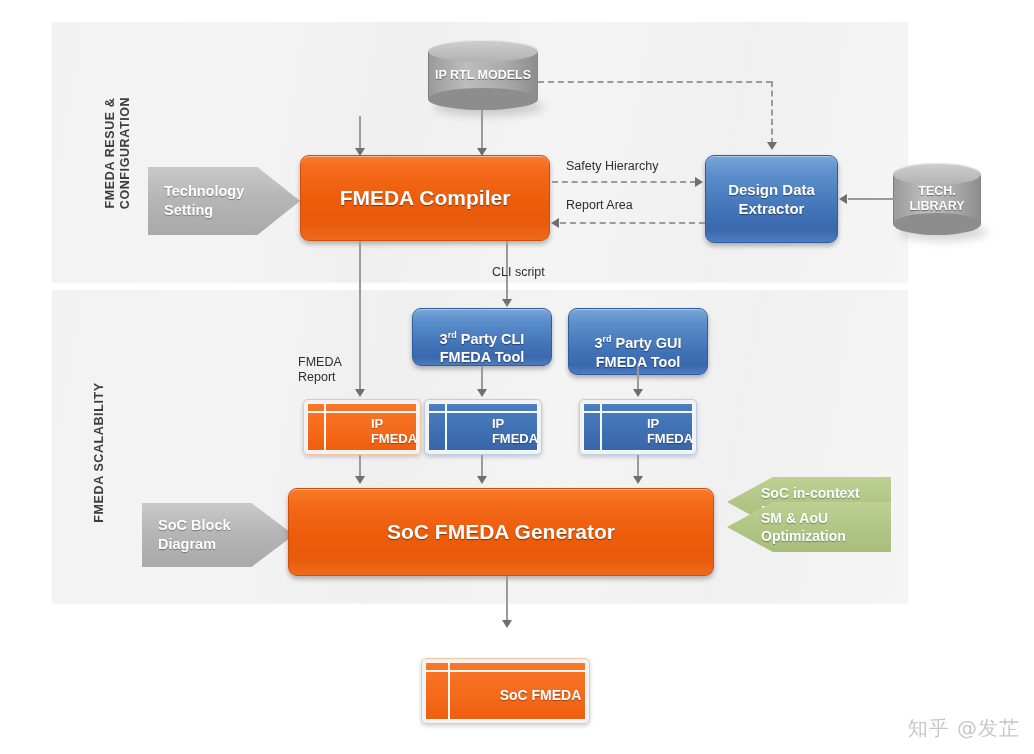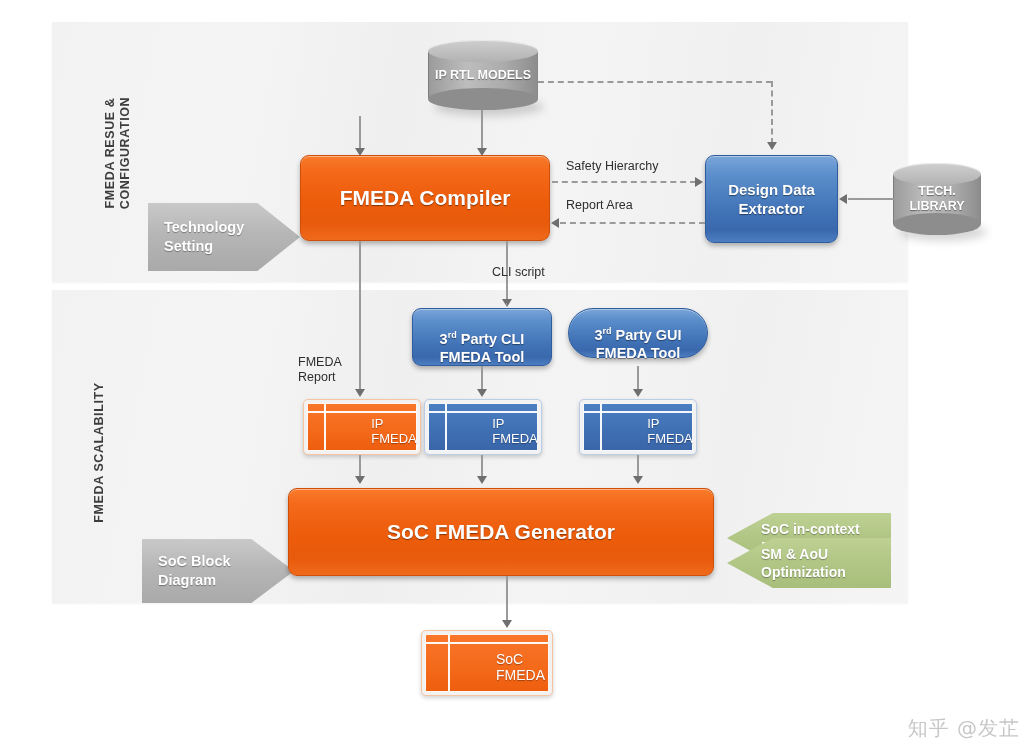--- a/index.html
+++ b/index.html
@@ -88,21 +88,20 @@
     background:rgba(0,0,0,.16);filter:blur(4px);z-index:0;
   }
 
   
   .chev{
     position:absolute;
     display:flex;align-items:center;justify-content:flex-start;
     color:#ffffff;font-weight:bold;font-size:14.5px;line-height:19px;
     text-shadow:0 1px 1px rgba(0,0,0,.35);
     box-sizing:border-box;
-    margin-top:36px;
   }
   .chev.right{
     background:linear-gradient(180deg,#c9c9c9 0%,#b6b6b6 45%,#a9a9a9 100%);
     clip-path:polygon(0 0, 72% 0, 100% 50%, 72% 100%, 0 100%);
     padding-left:16px;
     filter:drop-shadow(1px 2px 2px rgba(0,0,0,.18));
   }
   .chev.left{
     background:linear-gradient(180deg,#bed194 0%,#b2c786 45%,#a8be7b 100%);
     clip-path:polygon(28% 0, 100% 0, 100% 100%, 28% 100%, 0 50%);
@@ -118,21 +117,21 @@
   }
   .sheet .inner{
     position:relative;width:100%;height:100%;box-sizing:border-box;
     border:1px solid rgba(255,255,255,.95);
   }
   .sheet .hdr{position:absolute;left:0;right:0;top:0;height:7px;border-bottom:2px solid rgba(255,255,255,.95);}
   .sheet .colbar{position:absolute;left:0;top:0;bottom:0;width:16px;border-right:2px solid rgba(255,255,255,.95);}
   .sheet .lbl{
     position:absolute;left:16px;right:0;top:7px;bottom:0;
     display:flex;align-items:center;justify-content:center;
-    color:#fff;font-weight:normal;font-size:13px;
+    color:#fff;font-weight:bold;font-size:13px;
     text-shadow:0 1px 1px rgba(0,0,0,.35);
     padding-left:48px;
   }
   .sheet.orange{background:#f2f2f2;border:1px solid #f7c4a2;border-radius:5px;
     box-shadow:0 2px 4px rgba(0,0,0,.18);}
   .sheet.orange .inner{background:linear-gradient(180deg,#f9762a 0%,#f4691a 60%,#ee5e0e 100%);}
   .sheet.blue{background:#f2f2f2;border:1px solid #b9cde8;border-radius:5px;
     box-shadow:0 2px 4px rgba(0,0,0,.18);}
   .sheet.blue .inner{background:linear-gradient(180deg,#4a7fc1 0%,#3f6fb3 60%,#3a66a9 100%);}
 
@@ -249,21 +248,21 @@
 
   <div class="line h" style="left:506px;top:303px;width:1px;"></div>
 
   <div class="proc blue" style="left:412px;top:308px;width:140px;height:58px;font-size:14.5px;line-height:19px;">
     <span class="t" style="white-space:pre-line;">
       <span>3</span><sup>rd</sup><span style="white-space:pre-line;text-align:right;"> Party CLI
 FMEDA Tool</span>
     </span>
   </div>
 
-  <div class="proc blue" style="left:568px;top:308px;width:140px;height:50px;font-size:14.5px;line-height:19px;border-radius:26px;">
+  <div class="proc blue" style="left:568px;top:308px;width:140px;height:67px;font-size:14.5px;line-height:19px;">
     <span class="t" style="white-space:pre-line;">
       <span>3</span><sup>rd</sup><span style="white-space:pre-line;"> Party GUI
 FMEDA Tool</span>
     </span>
   </div>
 
   <div class="line v" style="left:481px;top:366px;height:27px;"></div>
   <div class="arrowhead" style="left:477px;top:389px;"></div>
 
   <div class="line v" style="left:637px;top:366px;height:27px;"></div>
@@ -317,21 +316,21 @@
   </div>
 
   <div class="chev left" style="left:727px;top:502px;width:164px;height:50px;font-size:14px;line-height:18px;">
     <span style="white-space:pre-line;">SM &amp; AoU
 Optimization</span>
   </div>
 
   <div class="line v" style="left:506px;top:576px;height:48px;"></div>
   <div class="arrowhead" style="left:502px;top:620px;"></div>
 
-  <div class="sheet orange" style="left:421px;top:630px;width:132px;height:66px;">
+  <div class="sheet orange" style="left:421px;top:658px;width:169px;height:66px;">
     <div class="inner">
       <div class="hdr"></div>
       <div class="colbar" style="width:22px;"></div>
       <div class="lbl" style="left:22px;font-size:14px;">SoC FMEDA</div>
     </div>
   </div>
 
   <div class="wm">知乎 @发芷</div>
 
 </div>

